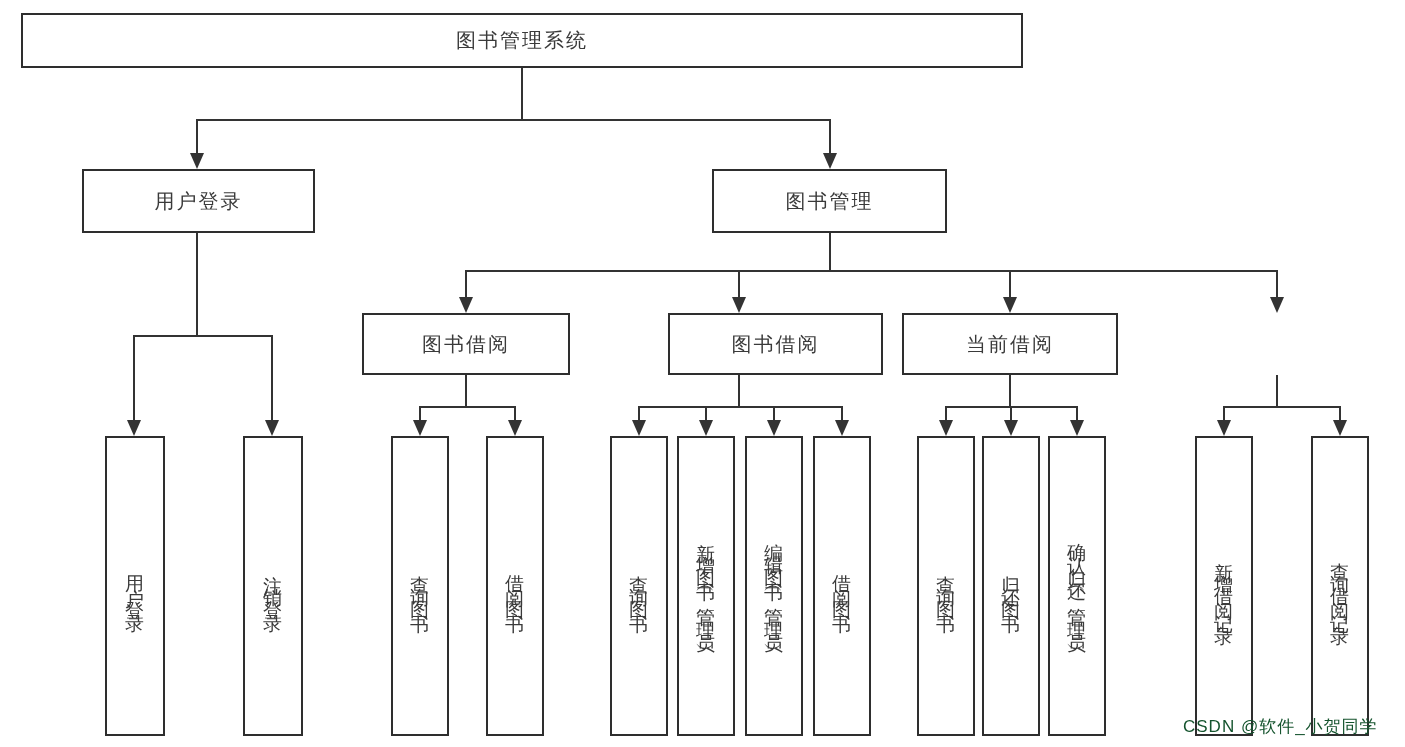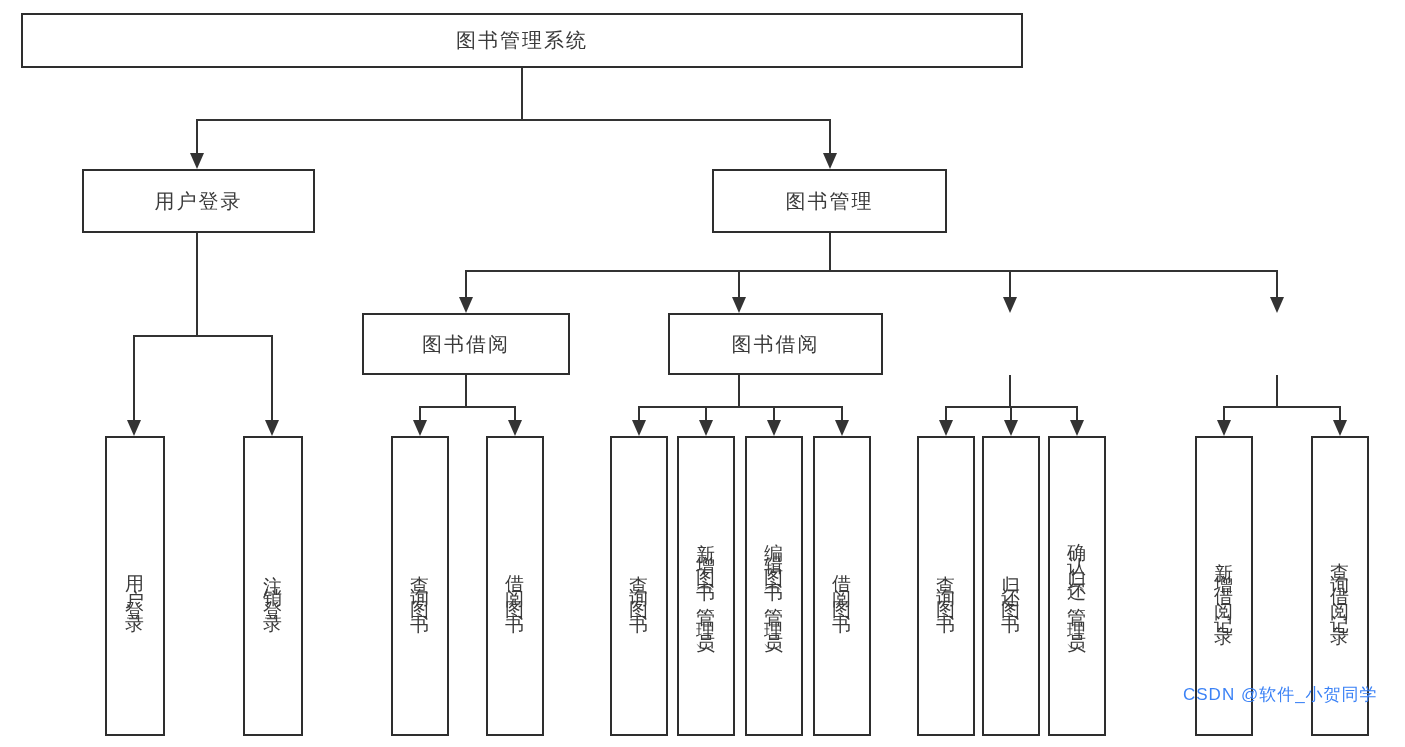--- a/index.html
+++ b/index.html
@@ -37,22 +37,22 @@
   .hline { height: 2px; }
   .arrow {
     position: absolute;
     width: 0; height: 0;
     border-left: 7px solid transparent;
     border-right: 7px solid transparent;
     border-top: 16px solid #333333;
   }
   .watermark {
     position: absolute;
-    left: 1183px; top: 683px;
-    color: #3b82f6;
+    left: 1183px; top: 715px;
+    color: #14532d;
     font-size: 17px;
     letter-spacing: 1px;
     white-space: nowrap;
     z-index: 5;
   }
 </style>
 </head>
 <body>
 
 <div class="canvas">
@@ -82,20 +82,21 @@
   <div class="arrow" style="left:459px;top:297px"></div>
   <div class="vline" style="left:738px;top:270px;height:28px"></div>
   <div class="arrow" style="left:732px;top:297px"></div>
   <div class="vline" style="left:1009px;top:270px;height:28px"></div>
   <div class="arrow" style="left:1003px;top:297px"></div>
   <div class="vline" style="left:1276px;top:270px;height:28px"></div>
   <div class="arrow" style="left:1270px;top:297px"></div>
 
   <div class="node" style="left:362px;top:313px;width:208px;height:62px">图书借阅</div>
   <div class="node" style="left:668px;top:313px;width:215px;height:62px">图书借阅</div>
+  <div class="node" style="left:902px;top:313px;width:216px;height:62px">当前借阅</div>
 
   <div class="vline" style="left:465px;top:375px;height:32px"></div>
   <div class="hline" style="left:419px;top:406px;width:96px"></div>
   <div class="vline" style="left:419px;top:406px;height:17px"></div>
   <div class="arrow" style="left:413px;top:420px"></div>
   <div class="vline" style="left:514px;top:406px;height:17px"></div>
   <div class="arrow" style="left:508px;top:420px"></div>
 
   <div class="vline" style="left:738px;top:375px;height:32px"></div>
   <div class="hline" style="left:638px;top:406px;width:205px"></div>

